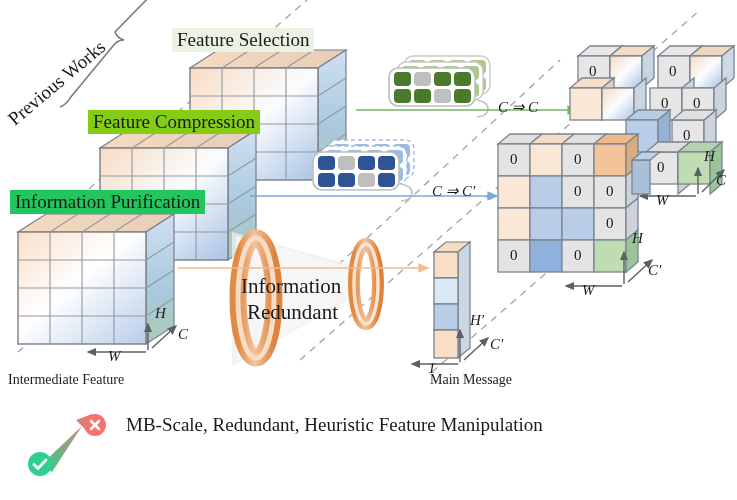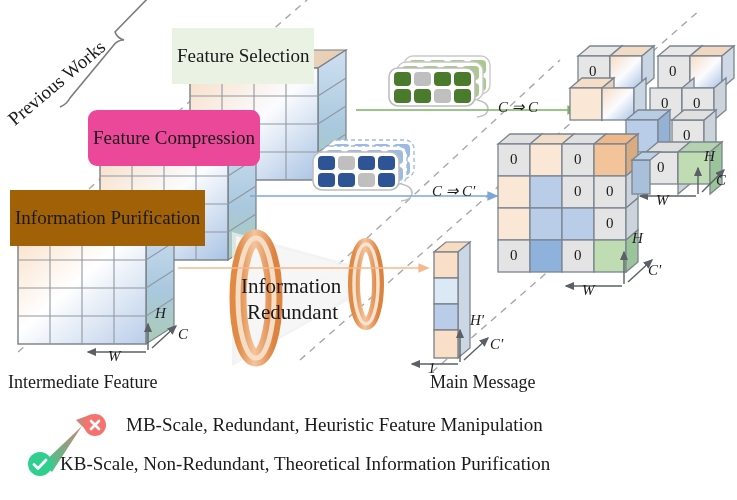--- a/index.html
+++ b/index.html
@@ -3,28 +3,28 @@
 <meta charset="utf-8">
 <style>
   html,body{margin:0;padding:0;background:#ffffff;}
   body{width:737px;height:500px;position:relative;overflow:hidden;
        font-family:"Liberation Serif","DejaVu Serif",serif;color:#1a1a1a;}
   #stage{position:absolute;left:0;top:0;width:737px;height:500px;}
   svg#fig{position:absolute;left:0;top:0;width:737px;height:500px;}
 
   .lbl{position:absolute;white-space:nowrap;font-family:"Liberation Serif",serif;}
 
-  .tag{font-size:19px;padding:17px 5px;line-height:1.15;}
+  .tag{font-size:19px;padding:1px 5px;line-height:1.15;}
   .tag-green{background:#eaf2e4;}
-  .tag-blue{background:#ec4899;border-radius:9px;}
-  .tag-peach{background:#a16207;}
+  .tag-blue{background:#84cc16;}
+  .tag-peach{background:#22c55e;}
 
   .prevworks{font-size:19px;transform:rotate(-40deg);transform-origin:left bottom;}
 
-  .cap{font-size:18px;}
+  .cap{font-size:14px;}
   .mathi{font-style:italic;font-size:15px;}
 
   .legtxt{font-size:19px;}
 
   .zero{font-size:15px;font-family:"Liberation Serif",serif;}
 </style>
 </head>
 <body>
 
 <div id="stage">
@@ -408,16 +408,15 @@
   </span>
   <span class="legtxt">MB-Scale, Redundant, Heuristic Feature Manipulation</span>
 </div>
 
 <div style="position:absolute;left:28px;top:452px;display:flex;align-items:center;gap:8px;">
   <span style="display:inline-block;width:24px;height:24px;border-radius:50%;background:#2fcf8f;position:relative;">
     <svg width="24" height="24" viewBox="0 0 24 24">
           <path d="M6 12.5 L10 16.5 L18 8" stroke="#ffffff" stroke-width="2.8" fill="none" stroke-linecap="round" stroke-linejoin="round"></path>
         </svg>
   </span>
-  <span class="legtxt">KB-Scale, Non-Redundant, Theoretical Information Purification</span>
 </div>
 
 </div>
 
 </body></html>

